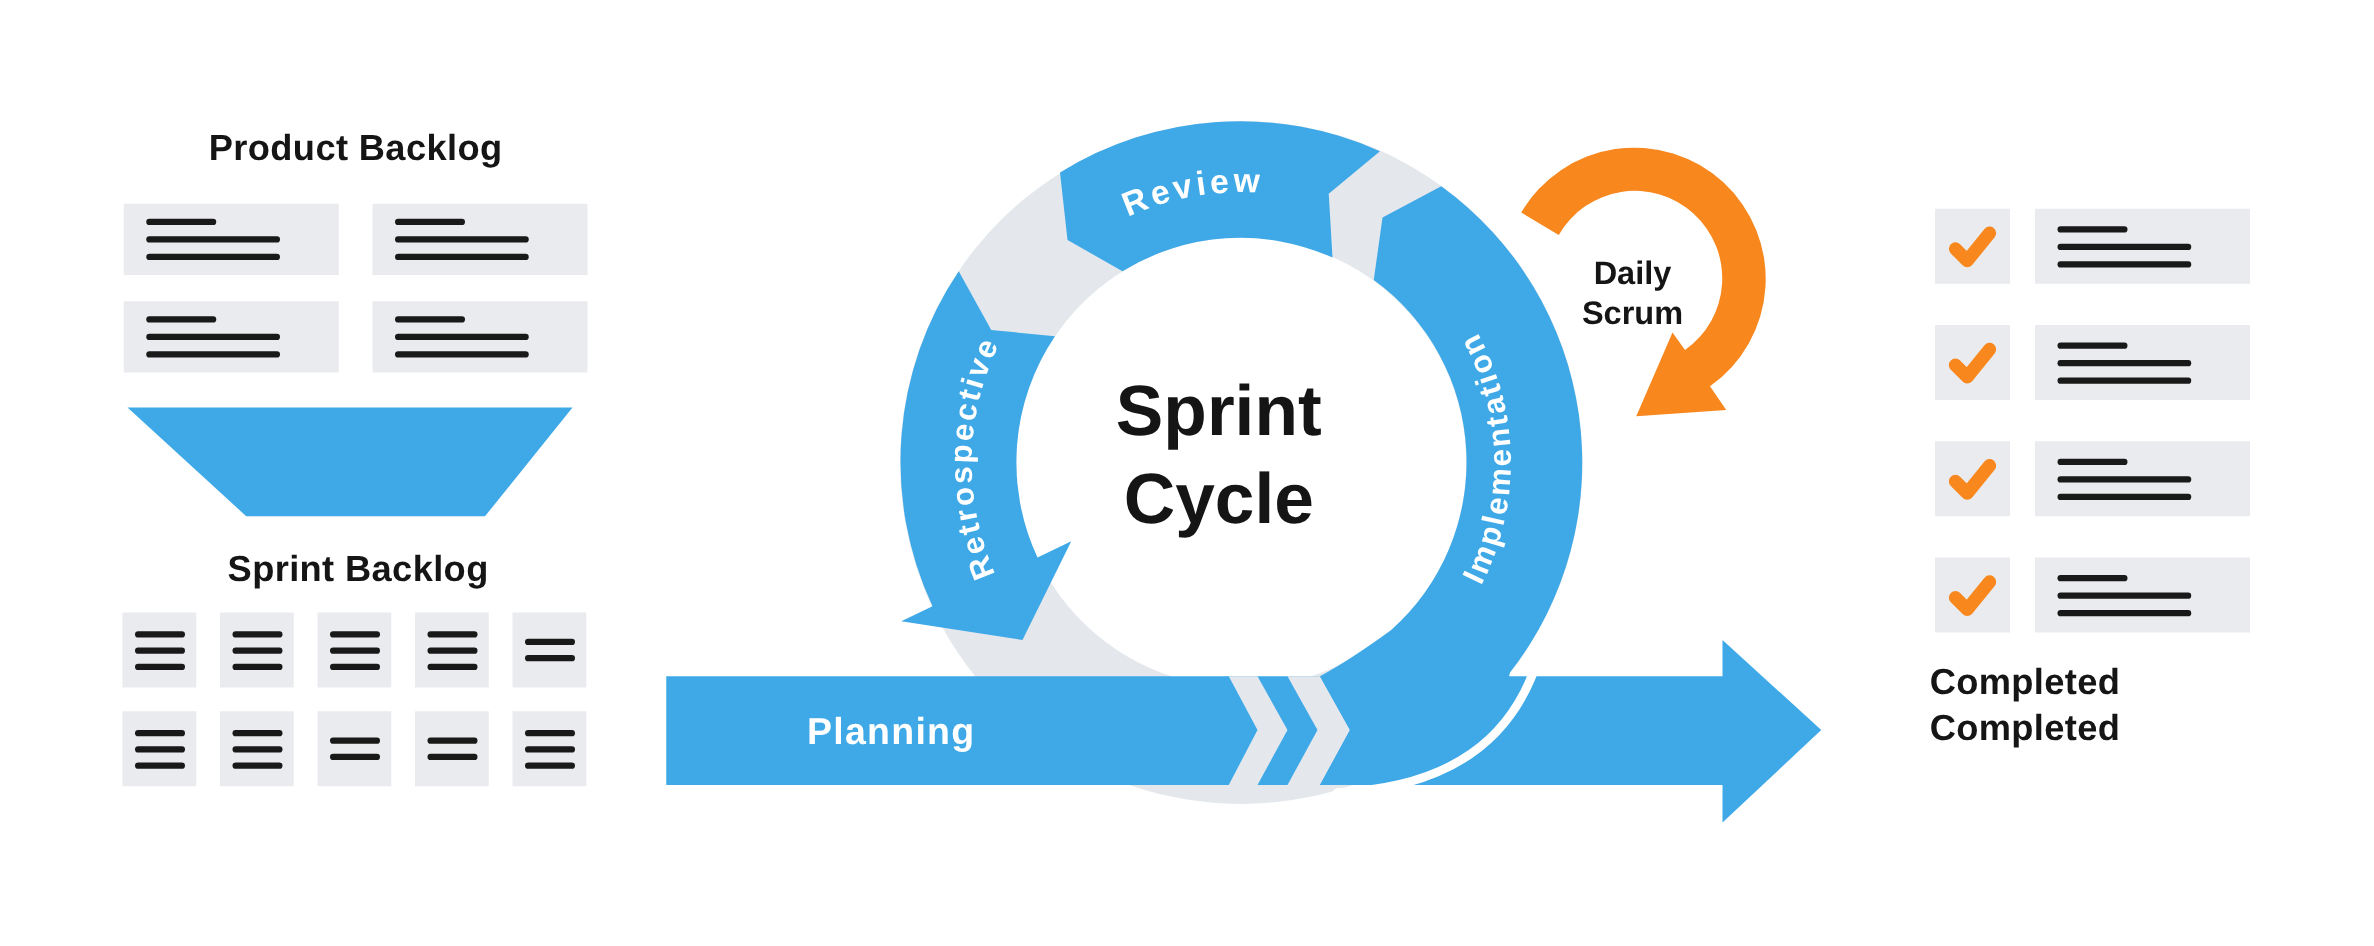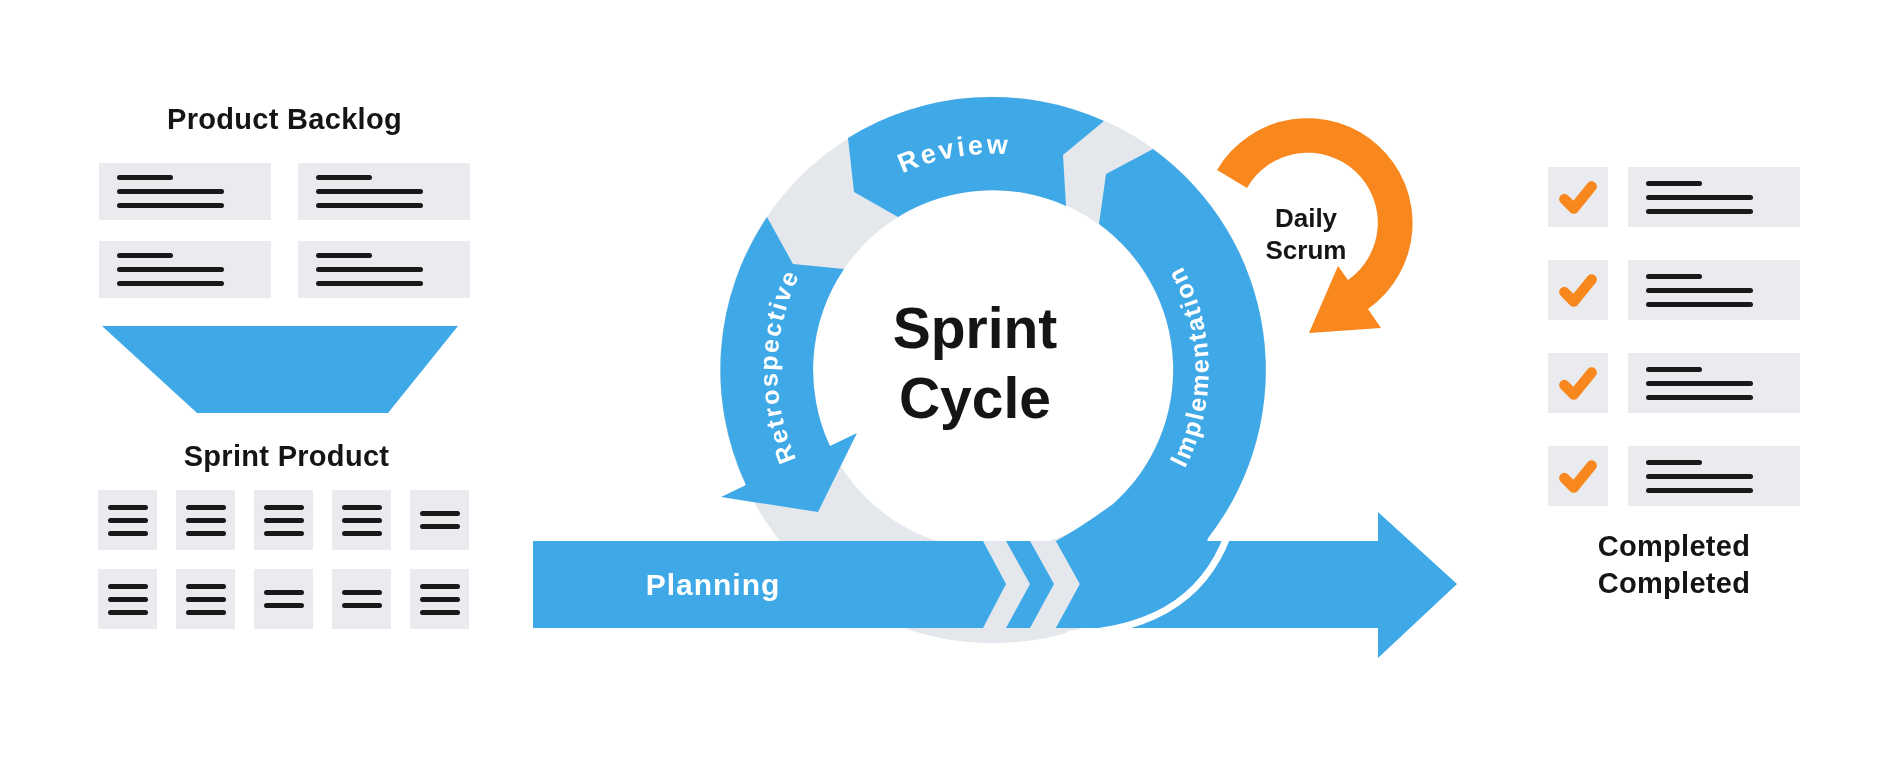--- a/index.html
+++ b/index.html
@@ -63,21 +63,21 @@
         <div class="ln"></div>
         <div class="ln"></div>
       </div>
       <div class="doc-card">
         <div class="ln"></div>
         <div class="ln"></div>
         <div class="ln"></div>
       </div>
     </div>
 
-  <div class="abs title" style="left:99px;top:440px;width:375px;">Sprint Product</div>
+  <div class="abs title" style="left:99px;top:440px;width:375px;">Sprint Backlog</div>
 
   <div id="sprint-cards" class="abs" style="left:98px;top:490px;">
 
   <div class="sq">
         <div class="ln"></div>
         <div class="ln"></div>
         <div class="ln"></div>
       </div>
       <div class="sq">
         <div class="ln"></div>
@@ -231,18 +231,18 @@
           </svg>
         </div>
         <div class="doc-card">
           <div class="ln"></div>
           <div class="ln"></div>
           <div class="ln"></div>
         </div>
       </div>
     </div>
 
-  <div class="abs title two-line" style="left:1548px;top:528px;width:252px;">
+  <div class="abs title two-line" style="left:1494px;top:528px;width:252px;">
     <div>Completed</div>
     <div>Completed</div>
   </div>
 
 </div>
 
 </body></html>

